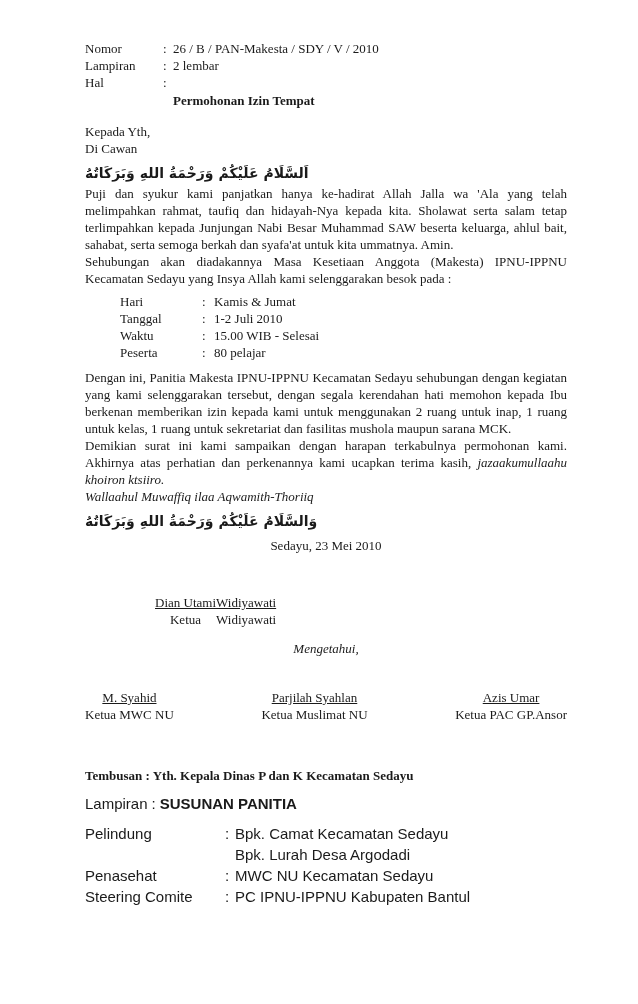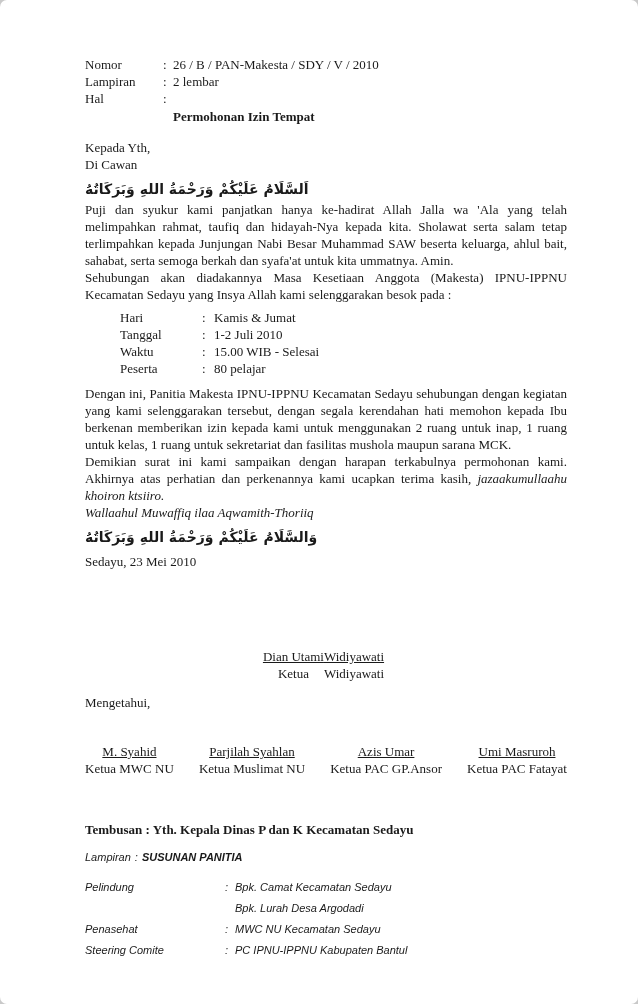--- a/index.html
+++ b/index.html
@@ -1,48 +1,48 @@
 <!DOCTYPE html>
 <html><head>
 <meta charset="utf-8">
 <style>
   * { margin:0; padding:0; box-sizing:border-box; }
   html,body { background:#c9c9c9; }
   .page {
     width:638px; height:1004px; margin:0 auto; background:#ffffff;
-    padding:56px 71px 0 85px; overflow:hidden; position:relative;
-    font-family:"Liberation Serif", serif; font-size:13px; line-height:17px; color:#1a1a1a;border-radius:7px;
+    padding:40px 71px 0 85px; overflow:hidden; position:relative;
+    font-family:"Liberation Serif", serif; font-size:13px; line-height:17px; color:#1a1a1a;
   }
   
   .kv-row { display:flex; }
   .kv-row .lbl { width:78px; flex:none; }
   .kv-row .sep { width:10px; flex:none; }
   .bold { font-weight:bold;margin-top:18px; }
   .addressee { margin-top:14px; }
   .arabic {
     margin-top:4px; height:24px; font-family:"DejaVu Sans", sans-serif;
     font-size:14px; font-weight:bold; direction:rtl; text-align:left; line-height:24px;
   }
   .para { text-align:justify; }
   .details { margin:6px 0 0 35px; }
   .details .lbl { width:82px; flex:none; }
   .details .sep { width:12px; flex:none; }
   .para3 { margin-top:8px; }
   .italic { font-style:italic; }
   .tagline { font-style:italic; }
-  .date-line { margin-top:4px; text-align:left; }
+  .date-line { margin-top:4px; text-align:center; }
   
-  .sig-row1 { margin-top:78px; display:flex; justify-content:center; padding:0 75px 0 70px; }
+  .sig-row1 { margin-top:40px; display:flex; justify-content:flex-start; padding:0 75px 0 70px; }
   .sig-row2 { margin-top:32px; display:flex; justify-content:space-between; }
   .sig-block { text-align:center; }
   .sig-name { text-decoration:underline; }
-  .mengetahui { margin-top:12px; text-align:left; }
+  .mengetahui { margin-top:12px; text-align:center;font-style:italic; }
   .tembusan { margin-top:44px; font-weight:bold; }
   
-  .footer-sans { font-family:"Liberation Sans", sans-serif; font-size:11px;font-style:italic; }
+  .footer-sans { font-family:"Liberation Sans", sans-serif; font-size:15px; }
   .lampiran-line { margin-top:12px; line-height:15px; }
   .lampiran-line .sep { margin:0 4px; }
   .committee { margin-top:12px; }
   .committee .kv-row { line-height:21px; }
   .committee .lbl { width:140px; flex:none; }
   .committee .sep { width:10px; flex:none; }
 </style>
 </head>
 <body>
 
@@ -125,24 +125,20 @@
       <div>Ketua MWC NU</div>
     </div>
     <div class="sig-block">
       <div class="sig-name">Parjilah Syahlan</div>
       <div>Ketua Muslimat NU</div>
     </div>
     <div class="sig-block">
       <div class="sig-name">Azis Umar</div>
       <div>Ketua PAC GP.Ansor</div>
     </div>
-    <div class="sig-block">
-      <div class="sig-name">Umi Masruroh</div>
-      <div>Ketua PAC Fatayat</div>
-    </div>
   </div>
 
   <div class="tembusan">Tembusan : Yth. Kepala Dinas P dan K Kecamatan Sedayu</div>
 
   <div class="footer-sans">
     <div class="lampiran-line">
       <span>Lampiran</span><span class="sep">:</span><span class="bold">SUSUNAN PANITIA</span>
     </div>
     <div class="committee">
       <div class="kv-row">

